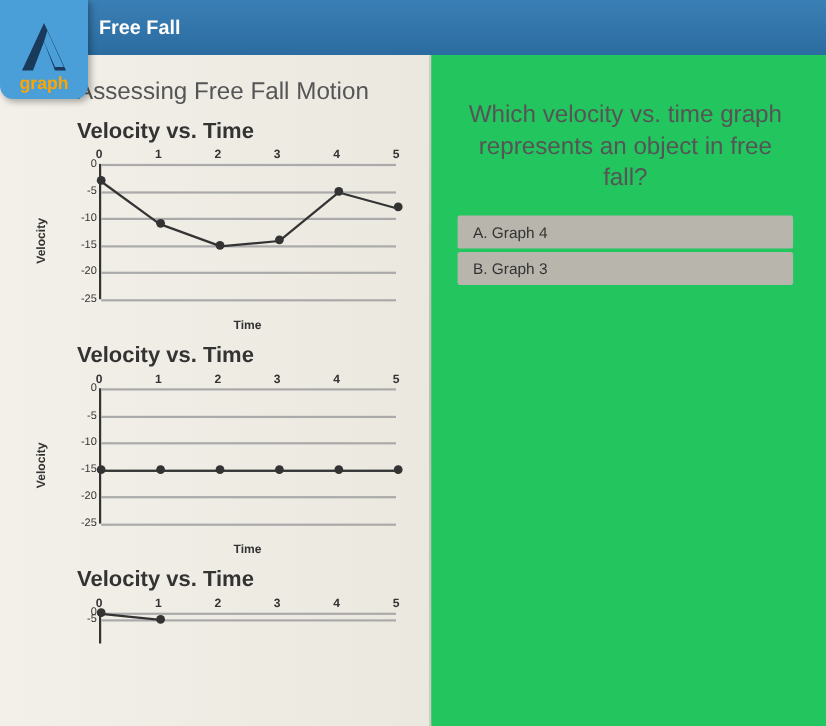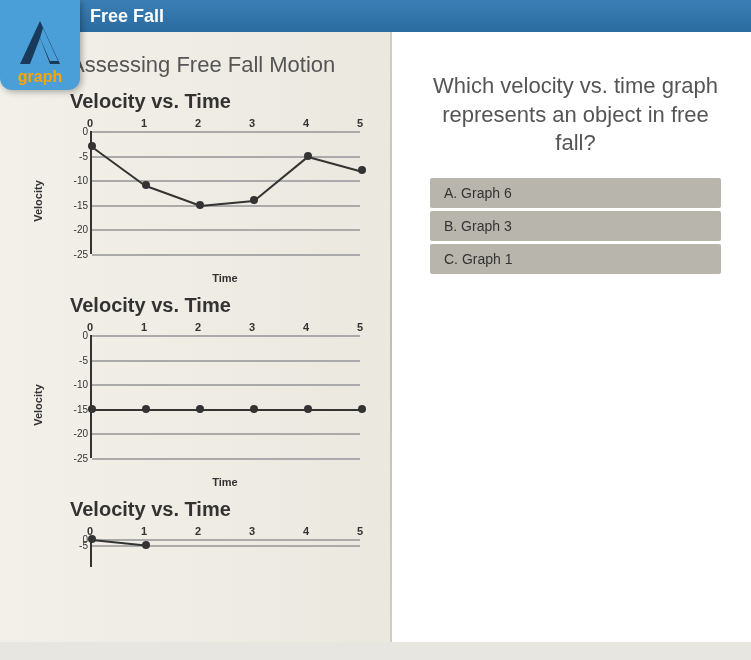--- a/index.html
+++ b/index.html
@@ -6,21 +6,21 @@
     body {
       font-family: Arial, sans-serif;
       width: 751px;
       height: 660px;
       background: #e8e6e0;
       overflow: hidden;
       position: relative;
     }
     .header {
       background: linear-gradient(to bottom, #3a7fb5, #2b6ca0);
-      height: 32px;
+      height: 50px;
       display: flex;
       align-items: center;
       padding-left: 90px;
       color: white;
       font-weight: bold;
       font-size: 18px;
     }
     .logo {
       position: absolute;
       top: 0;
@@ -56,22 +56,22 @@
       width: 390px;
       padding: 20px 30px 0 70px;
       background: linear-gradient(to right, #f2f0e8, #ebe8e0);
     }
     .divider {
       width: 2px;
       background: linear-gradient(to bottom, #d0cdc5, #c0bdb5, #d0cdc5);
     }
     .right-panel {
       flex: 1;
-      padding: 40px 30px 0 38px;
-      background: #ffffff;
+      padding: 40px 30px 0 24px;
+      background: #22c55e;
     }
     .section-title {
       font-size: 22px;
       color: #555;
       font-weight: normal;
       margin-bottom: 12px;
     }
     .graph-block {
       margin-bottom: 10px;
     }
@@ -306,17 +306,16 @@
             <div class="data-point" style="left: 54px; top: 5.6px;"></div>
           </div>
       </div>
     </div>
   </div>
 
   <div class="divider"></div>
 
   <div class="right-panel">
     <div class="question-text">Which velocity vs. time graph represents an object in free fall?</div>
-    <div class="answer-option">A. Graph 6</div>
+    <div class="answer-option">A. Graph 4</div>
     <div class="answer-option">B. Graph 3</div>
-    <div class="answer-option">C. Graph 1</div>
   </div>
 </div>
 
 </body></html>

